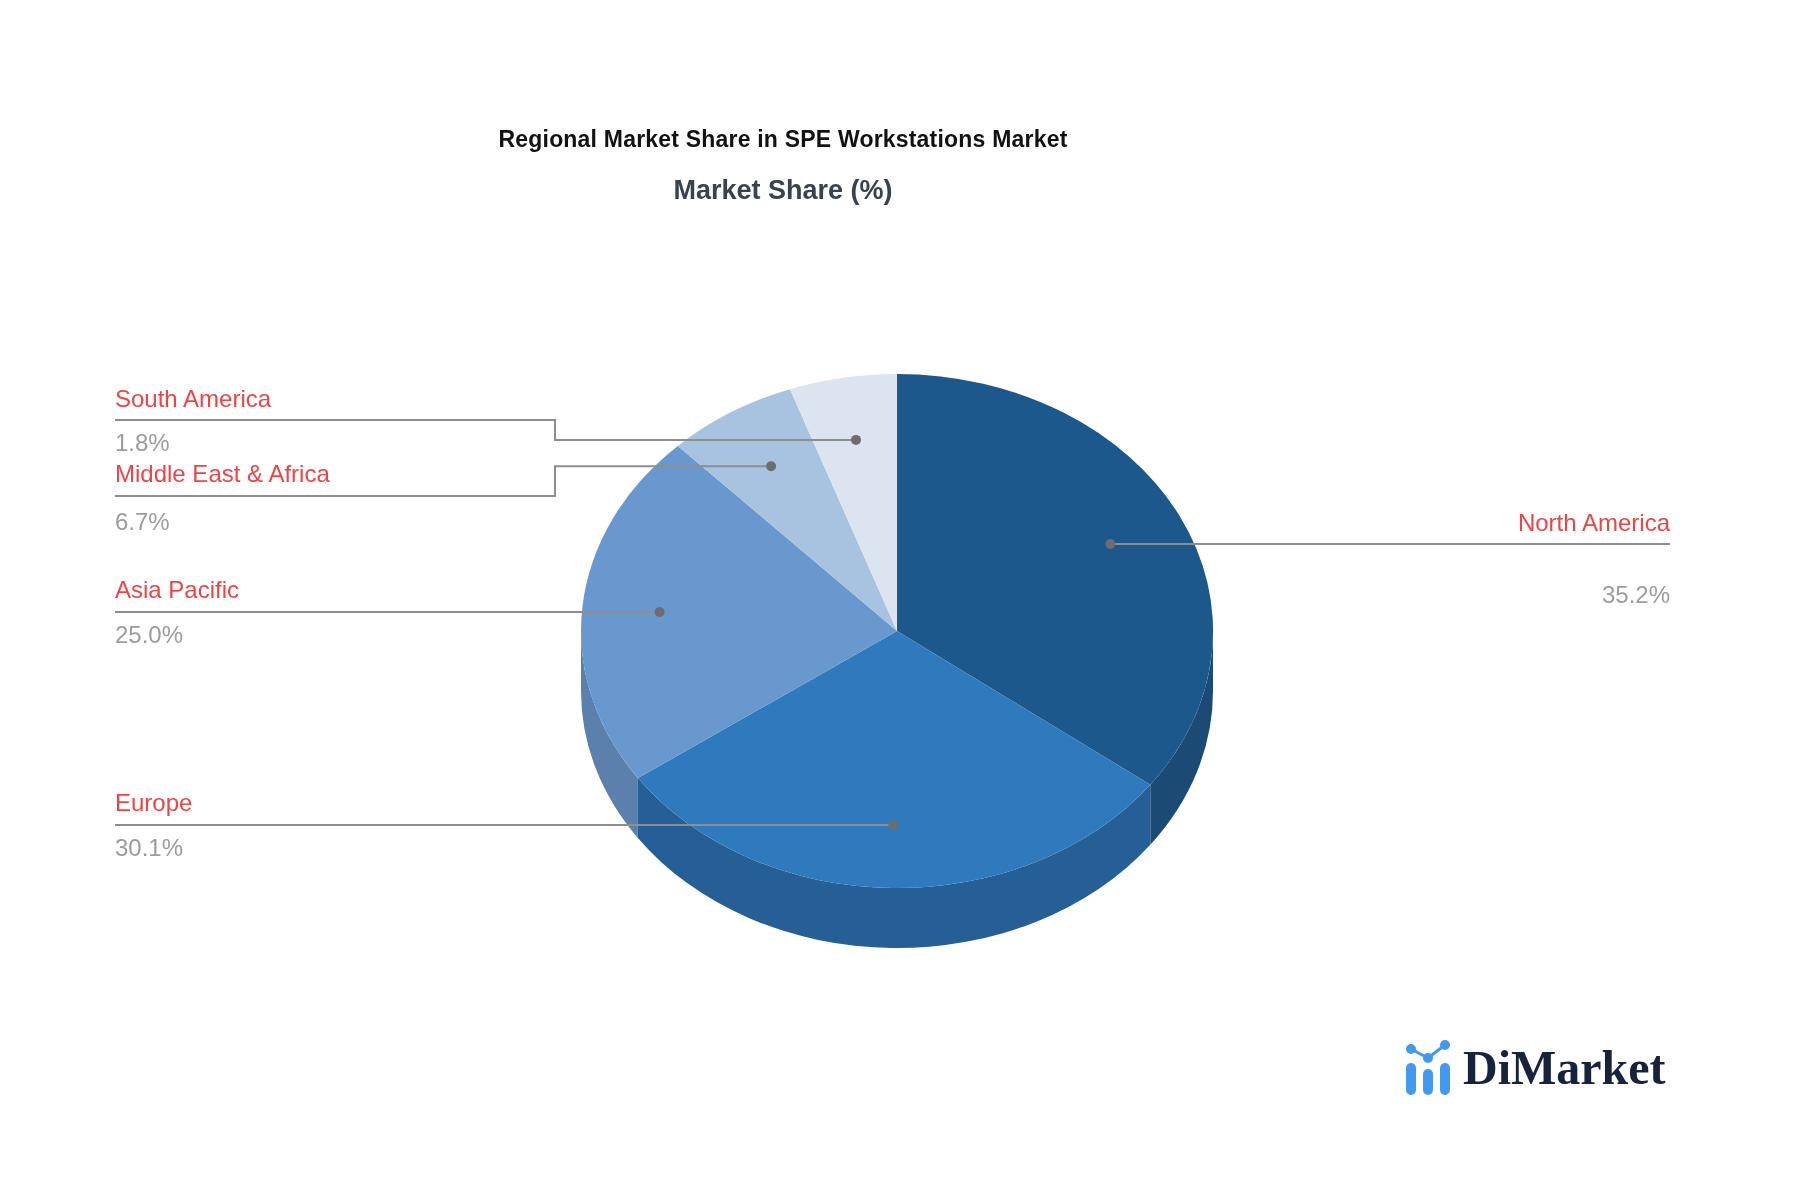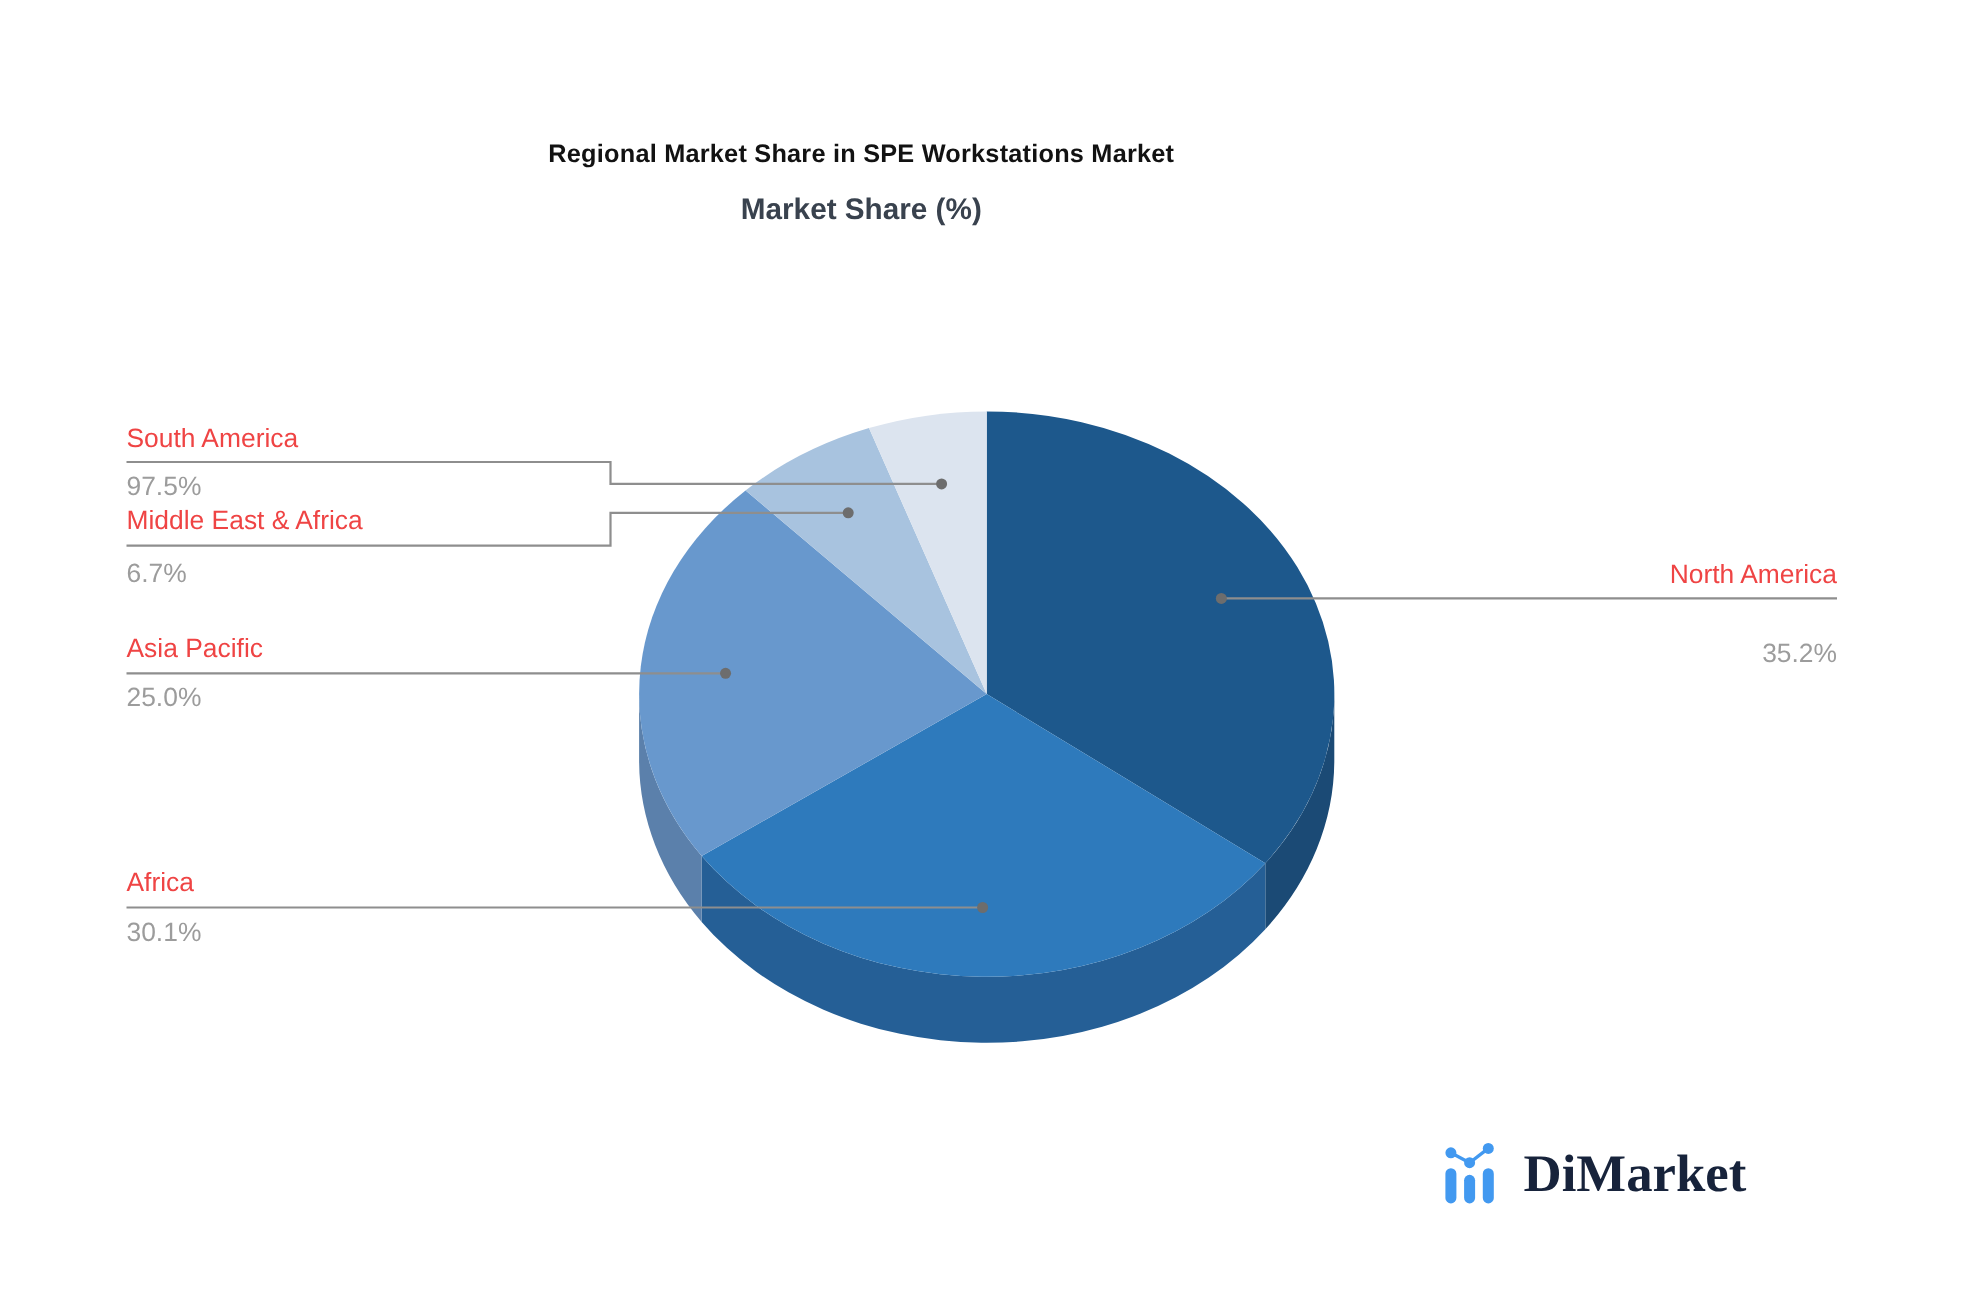--- a/index.html
+++ b/index.html
@@ -16,21 +16,21 @@
     font-size:27px;font-weight:700;color:#39424e;
   }
   .callout{
     position:absolute;font-size:24px;line-height:30px;white-space:nowrap;
   }
   .l-dark{color:#ef4444;}
   .l-gray{color:#9c9c9c;}
   .ra{text-align:center;}
   #pie-svg{position:absolute;left:0;top:0;}
   .brand{
-    position:absolute;left:1312px;top:1038px;display:flex;gap:25px;
+    position:absolute;left:1404px;top:1038px;display:flex;align-items:center;gap:11px;
   }
   .brand-text{
     font-family:"Liberation Serif", serif;font-size:48px;font-weight:700;
     color:#17233b;line-height:60px;
   }
 </style>
 </head>
 <body>
 
 <div class="canvas">
@@ -56,29 +56,29 @@
       <polyline points="771.1,466.2 555.0,466.2 555.0,496.0 115.0,496.0" fill="none" stroke="#8e8e8e" stroke-width="2"></polyline>
       <circle cx="771.1" cy="466.2" r="5" fill="#6d6d6d"></circle>
       <polyline points="856.0,439.9 555.0,439.9 555.0,420.0 115.0,420.0" fill="none" stroke="#8e8e8e" stroke-width="2"></polyline>
       <circle cx="856.0" cy="439.9" r="5" fill="#6d6d6d"></circle>
     </svg>
 
   <div class="callout l-dark ra" style="right:130px;top:508px;">North America</div>
   <div class="callout l-gray ra" style="right:130px;top:580px;">35.2%</div>
 
   <div class="callout l-dark" style="left:115px;top:384px;">South America</div>
-  <div class="callout l-gray" style="left:115px;top:428px;">97.5%</div>
+  <div class="callout l-gray" style="left:115px;top:428px;">1.8%</div>
 
   <div class="callout l-dark" style="left:115px;top:459px;">Middle East &amp; Africa</div>
   <div class="callout l-gray" style="left:115px;top:507px;">6.7%</div>
 
   <div class="callout l-dark" style="left:115px;top:575px;">Asia Pacific</div>
   <div class="callout l-gray" style="left:115px;top:620px;">25.0%</div>
 
-  <div class="callout l-dark" style="left:115px;top:788px;">Africa</div>
+  <div class="callout l-dark" style="left:115px;top:788px;">Europe</div>
   <div class="callout l-gray" style="left:115px;top:833px;">30.1%</div>
 
   <div class="brand">
     <svg width="48" height="58" viewBox="0 0 48 58">
       <g fill="#4299f0">
         <rect x="2" y="24" width="10" height="32" rx="5"></rect>
         <rect x="19" y="30" width="10" height="26" rx="5"></rect>
         <rect x="36" y="24" width="10" height="32" rx="5"></rect>
       </g>
       <polyline points="7,10 24,19 41,6" fill="none" stroke="#4299f0" stroke-width="3"></polyline>

